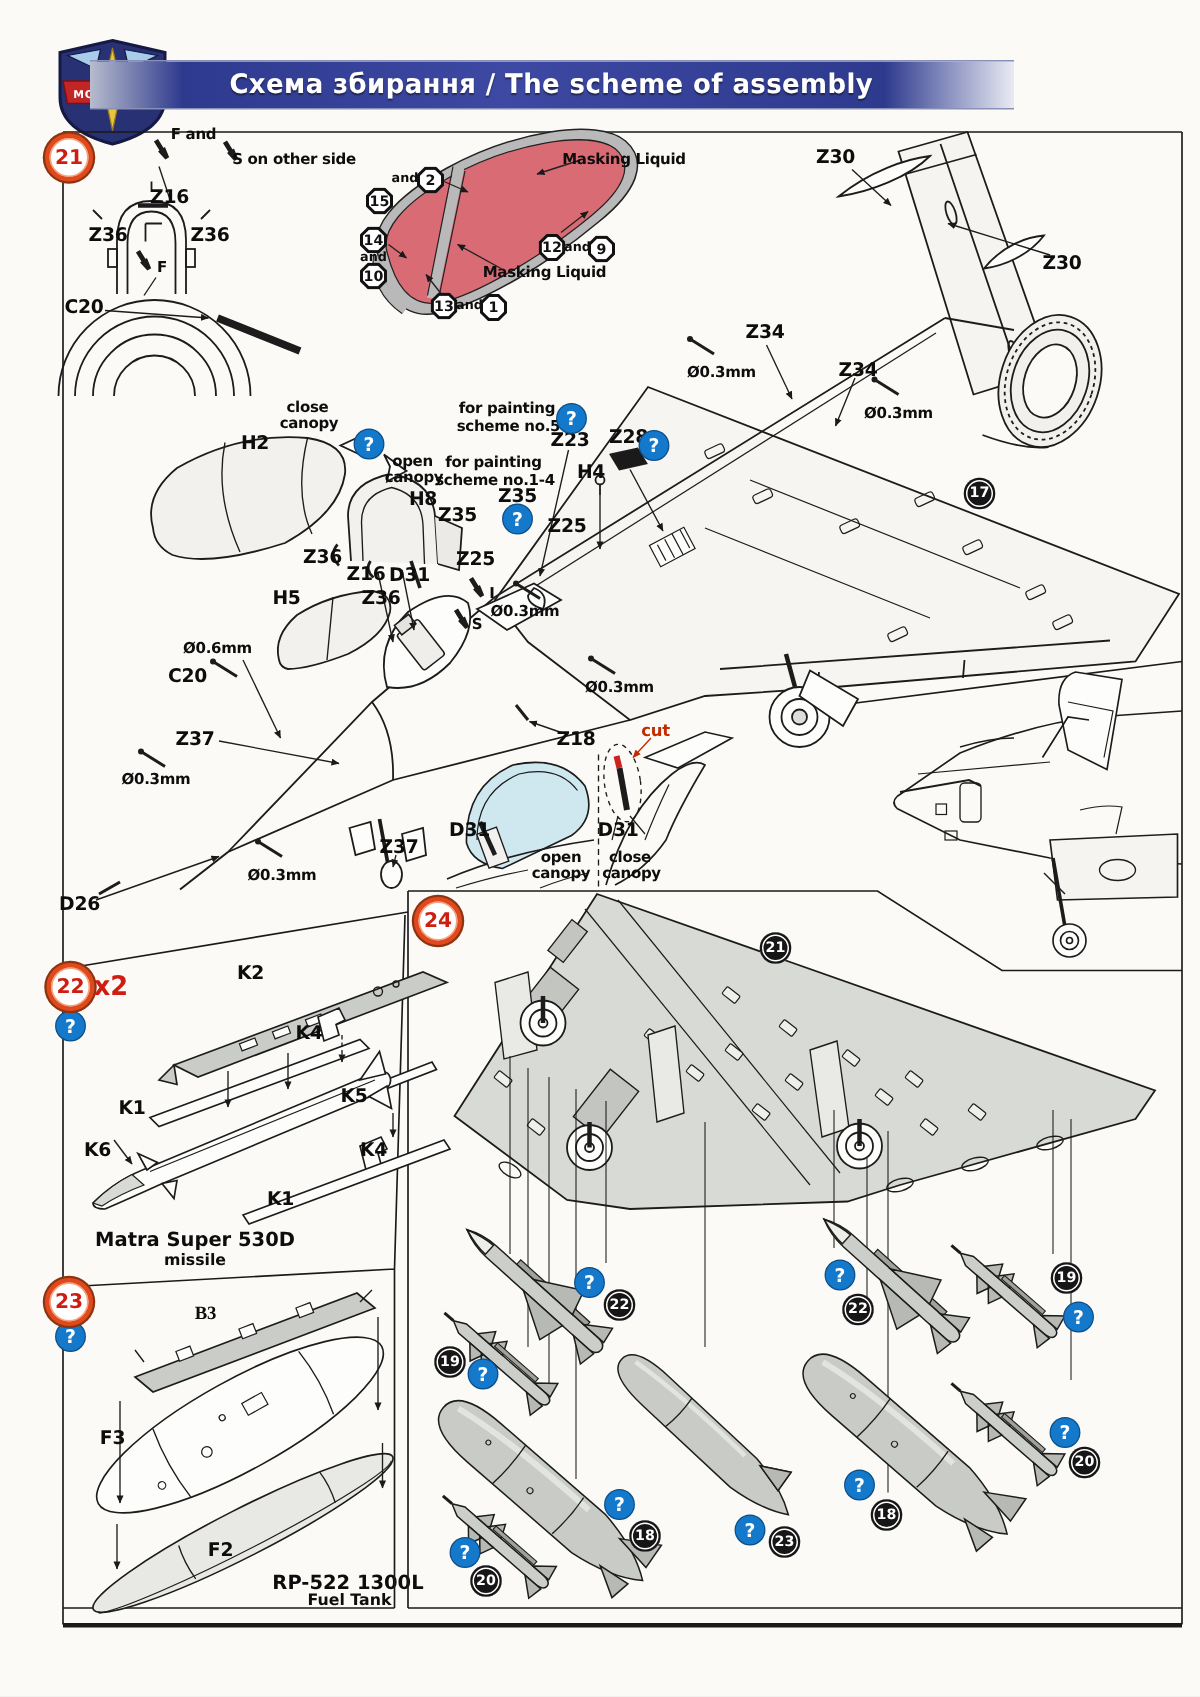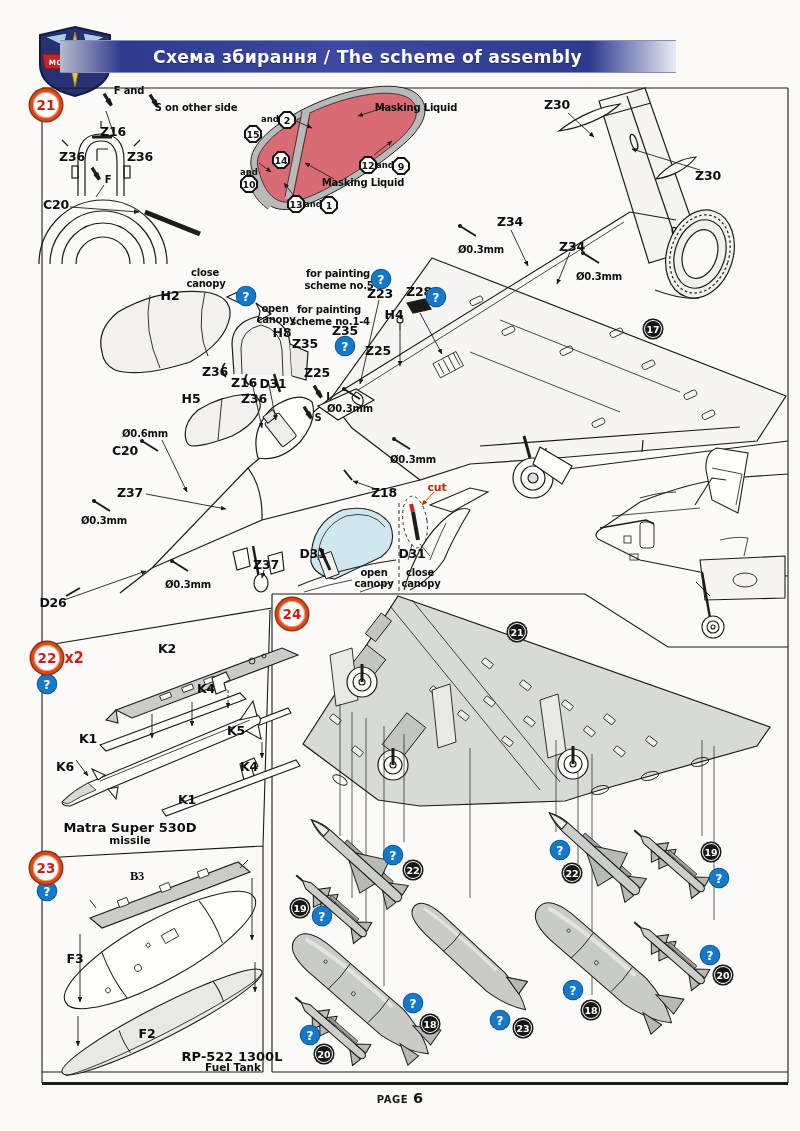--- a/index.html
+++ b/index.html
@@ -13,21 +13,21 @@
   .banner .title{color:#fff;font-weight:bold;font-size:18px;letter-spacing:.3px;
     transform:scaleX(.96);white-space:nowrap;text-shadow:0 1px 1px rgba(0,0,0,.45);}
   .logo{position:absolute;left:36px;top:25px;width:78px;height:73px;}
   
   #overlay{position:absolute;inset:0;z-index:3;}
   .lbl{position:absolute;transform:translate(-50%,-50%);white-space:nowrap;color:#0d0d0d;}
   .pl{font-weight:bold;font-size:12.5px;letter-spacing:-.2px;}
   .an{font-weight:bold;font-size:10px;letter-spacing:-.2px;}
   .anr{color:#c32c00;font-size:11px;}
   .andj{font-weight:bold;font-size:8.5px;}
-  .mult{font-weight:bold;font-size:15px;color:#cf1d12;transform:translate(-50%,-50%) scaleX(.95);}
+  .mult{font-weight:bold;font-size:18px;color:#cf1d12;transform:translate(-50%,-50%) scaleX(.95);}
   .badge{position:absolute;width:26px;height:26px;border-radius:50%;background:#fff;
      border:3px solid #e0491d;box-shadow:0 0 0 1.5px #8e3310, inset 0 0 0 1px #f4a27a;
      color:#cf1d12;font-weight:bold;font-size:13.5px;display:flex;align-items:center;justify-content:center;
      transform:translate(-50%,-50%);}
   .qmark{position:absolute;width:19px;height:19px;border-radius:50%;background:#1478cb;
      color:#fff;font-weight:bold;font-size:12.5px;display:flex;align-items:center;justify-content:center;
      transform:translate(-50%,-50%);box-shadow:0 0 0 .8px #0c4d85;}
   .bcirc{position:absolute;width:21px;height:21px;border-radius:50%;background:#161616;
      color:#fff;font-weight:bold;font-size:9.5px;display:flex;align-items:center;justify-content:center;
      transform:translate(-50%,-50%);box-shadow:inset 0 0 0 1.5px #161616, inset 0 0 0 2.5px #fff;}
@@ -486,21 +486,21 @@
       <div class="lbl andj" style="left: 270px; top: 119px;">and</div>
       <div class="lbl andj" style="left: 249px; top: 172px;">and</div>
       <div class="lbl andj" style="left: 385px; top: 165px;">and</div>
       <div class="lbl andj" style="left: 313px; top: 204px;">and</div>
       <div class="oct" style="left: 253px; top: 118px; margin-top: 16px;">
         <span>15</span>
       </div>
       <div class="oct" style="left: 287px; top: 120px;">
         <span>2</span>
       </div>
-      <div class="oct" style="left: 249px; top: 160px; margin-left: 32px;">
+      <div class="oct" style="left: 249px; top: 160px;">
         <span>14</span>
       </div>
       <div class="oct" style="left: 249px; top: 184px;">
         <span>10</span>
       </div>
       <div class="oct" style="left: 368px; top: 165px;">
         <span>12</span>
       </div>
       <div class="oct" style="left: 401px; top: 166px;">
         <span>9</span>
@@ -542,17 +542,13 @@
       <div class="lbl mult" style="left: 74px; top: 658px;">x2</div>
       <div class="badge" style="left: 46px; top: 868px;">23</div>
       <div class="badge" style="left: 292px; top: 614px;">24</div>
     </div>
 
   <div class="cap cap1" style="left:130px;top:827px">Matra Super 530D</div>
   <div class="cap cap2" style="left:130px;top:840px">missile</div>
   <div class="cap cap1" style="left:232px;top:1056px">RP-522 1300L</div>
   <div class="cap cap2" style="left:233px;top:1067px">Fuel Tank</div>
 
-  <div class="footer">
-    <span class="pg">PAGE</span>
-    <span class="num">6</span>
-  </div>
 </div>
 
 </body></html>

